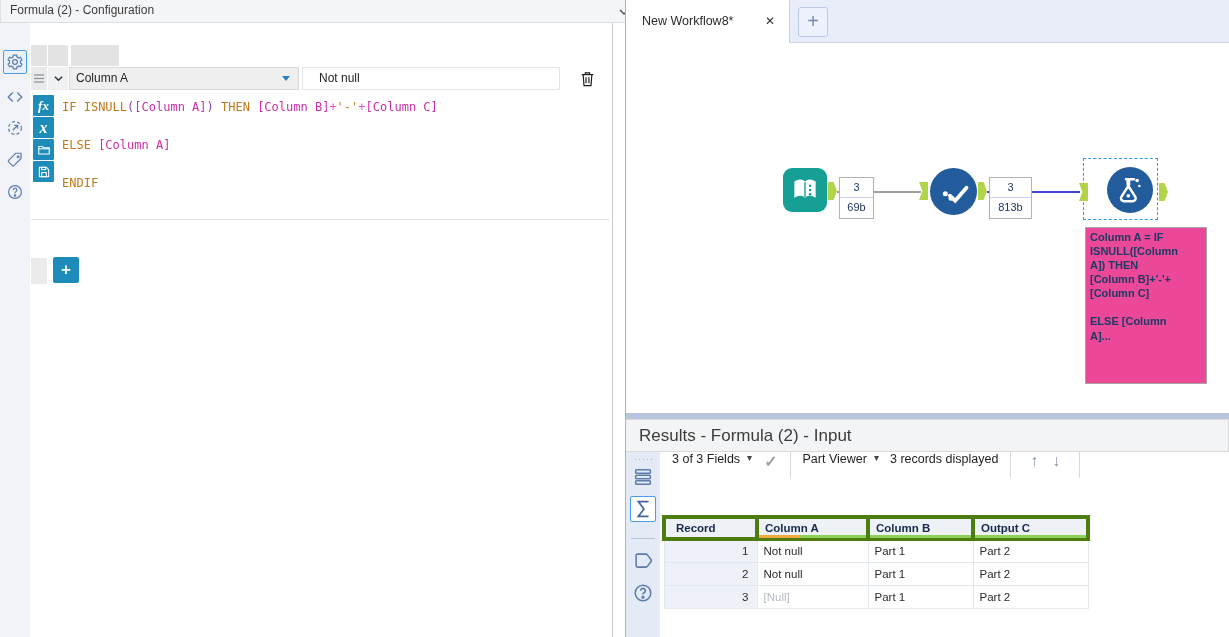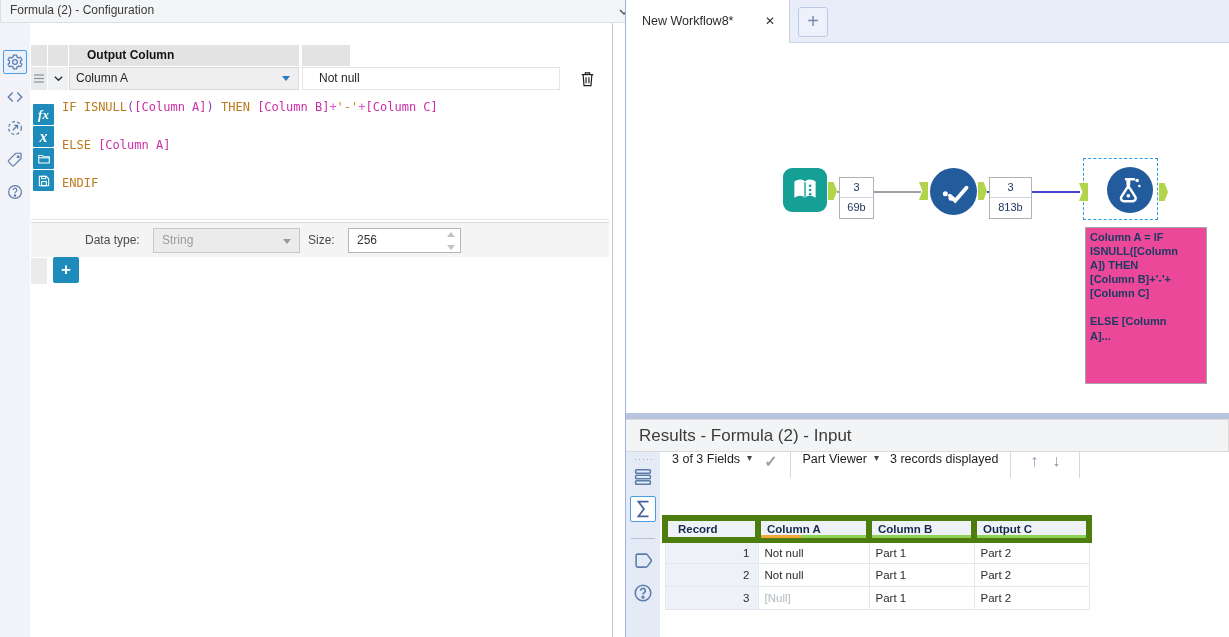--- a/index.html
+++ b/index.html
@@ -32,21 +32,21 @@
   .cfg-row{position:absolute;left:31px;top:67px;height:23px;display:flex;align-items:stretch;font-size:12px}
   .r-gutter{width:16px;background:#e9eaec;display:flex;align-items:center;justify-content:center;color:#7a7f88}
   .r-handle{width:20px;margin-left:1px;background:#f0f1f3;display:flex;align-items:center;justify-content:center;color:#444}
   .r-combo{width:230px;margin-left:1px;background:#efefef;border:1px solid #d9d9d9;position:relative;line-height:21px;padding-left:6px;color:#1f1f1f}
   .r-combo .tri{position:absolute;right:8px;top:8px;color:#2f7cc0}
   .r-prev{width:258px;margin-left:3px;background:#fff;border:1px solid #e4e4e4;line-height:21px;padding-left:16px;color:#1f1f1f}
   .r-trash{width:48px;margin-left:3px;display:flex;align-items:center;justify-content:center;color:#1b1b1b}
   .tri{width:0;height:0;border-left:4px solid transparent;border-right:4px solid transparent;border-top:5px solid currentColor;display:inline-block}
 
   .cfg-formula{position:absolute;left:31px;top:90px;width:578px;height:130px;background:#fff;border-bottom:1px solid #e2e2e2}
-  .f-icons{position:absolute;left:2px;top:14px;width:37px}
+  .f-icons{position:absolute;left:2px;top:5px;width:37px}
   .f-btn{width:21px;height:21px;background:var(--c-accent_blue);color:#fff;margin-bottom:1px;display:flex;align-items:center;justify-content:center;border-radius:1px}
   .f-btn .fx{font-family:"Liberation Serif",serif;font-style:italic;font-weight:bold;font-size:13px}
   .f-btn .vx{font-family:"Liberation Serif",serif;font-style:italic;font-weight:bold;font-size:16px}
   .f-btn svg{width:14px;height:14px}
   .f-code{position:absolute;left:31px;top:8px;width:540px;height:118px;font-family:"DejaVu Sans Mono",monospace;font-size:12px;line-height:19px;white-space:pre}
   .tok-kw{color:var(--c-kw)} .tok-fn{color:var(--c-kw)} .tok-pr{color:var(--c-paren)}
   .tok-fld{color:var(--c-field)} .tok-op{color:var(--c-op)} .tok-str{color:var(--c-str)}
 
   .cfg-type{position:absolute;left:31px;top:222px;width:578px;height:35px;background:#f4f4f5;border-top:1px solid #ddd;font-size:12px;color:#4a4a4a}
   .dt-label{position:absolute;left:54px;top:10px}
@@ -104,21 +104,21 @@
   .rs-sep{position:absolute;left:5px;top:86px;width:24px;height:1px;background:#b9c2d4}
 
   .res-toolbar{position:absolute;left:661px;top:452px;width:568px;height:48px;display:flex;font-size:12.5px;color:#1e1e1e}
   .res-toolbar .lbl{margin-left:11px}
   .res-toolbar .caret{margin-left:7px;font-size:10px;color:#444}
   .res-toolbar .chk{margin-left:12px;color:#a0a0a0;font-size:16px;font-weight:bold}
   .res-toolbar .sep{width:1px;height:26px;background:#d8d8d8;margin:0 12px}
   .res-toolbar .arrow{font-size:16px;color:#8795ab;margin:0 7px}
 
   .res-table{position:absolute;left:662px;top:515px;border-collapse:collapse;font-size:11.5px}
-  .res-table th{position:relative;background:#eef2f7;color:#15294b;font-weight:bold;text-align:left;height:22px;padding:0 6px 0 6px;border:6px solid #4d7c0f}
+  .res-table th{position:relative;background:#eef2f7;color:#15294b;font-weight:bold;text-align:left;height:22px;padding:0 6px 0 6px;border:4px solid #4d7c0f}
   .res-table th.th0{width:93px;padding-left:10px}
   .res-table th.th1{width:111px}
   .res-table th.th2{width:105px}
   .res-table th.th3{width:115px}
   .res-table th::after{content:"";position:absolute;left:0;right:0;bottom:-1px;height:3px}
   .res-table th.th1::after{background:linear-gradient(90deg,var(--c-underline_orange) 0 38%,var(--c-underline_green) 38% 100%)}
   .res-table th.th2::after,.res-table th.th3::after{background:var(--c-underline_green)}
   .res-table td{height:23px;border:1px solid #e3e7ee;background:#fff;padding-left:6px;color:#2b2b2b}
   .res-table td.rec{background:#eef1f7;text-align:right;padding-right:8px}
   .res-table td.nullv{color:#b3b8c2}
@@ -176,21 +176,20 @@
             <circle cx="12" cy="12" r="8.5"></circle>
             <path d="M9.5 9.5a2.5 2.5 0 1 1 3.6 2.2c-.8.4-1.1 1-1.1 1.8"></path>
             <circle cx="12" cy="16.6" r="0.9" fill="currentColor"></circle>
           </svg>
       </div>
     </div>
 
     <div class="cfg-grid-head">
       <div class="gh-cell gh-gutter"></div>
       <div class="gh-cell gh-handle"></div>
-      <div class="gh-cell gh-out">Output Column</div>
       <div class="gh-cell gh-extra"></div>
     </div>
 
     <div class="cfg-row">
       <div class="r-gutter">
         <svg width="10" height="9" viewBox="0 0 10 9" stroke="#8a8f98" stroke-width="1.2">
             <line x1="0" y1="1" x2="10" y2="1"></line>
             <line x1="0" y1="4.5" x2="10" y2="4.5"></line>
             <line x1="0" y1="8" x2="10" y2="8"></line>
           </svg>
@@ -234,35 +233,20 @@
           <svg viewBox="0 0 24 24" fill="none" stroke="#fff" stroke-width="1.8">
               <path d="M4 4h12l4 4v12H4z"></path>
               <rect x="8" y="13" width="8" height="7"></rect>
               <rect x="8" y="4" width="7" height="4"></rect>
             </svg>
         </div>
       </div>
       <div class="f-code" id="formula-code"><div><span class="tok-kw">IF </span><span class="tok-fn">ISNULL</span><span class="tok-pr">(</span><span class="tok-fld">[Column A]</span><span class="tok-pr">)</span><span class="tok-kw"> THEN </span><span class="tok-fld">[Column B]</span><span class="tok-op">+</span><span class="tok-str">'-'</span><span class="tok-op">+</span><span class="tok-fld">[Column C]</span></div><div>&nbsp;</div><div><span class="tok-kw">ELSE </span><span class="tok-fld">[Column A]</span></div><div>&nbsp;</div><div><span class="tok-kw">ENDIF</span></div></div>
     </div>
 
-    <div class="cfg-type">
-      <span class="dt-label">Data type:</span>
-      <div class="dt-select">
-        <span>String</span>
-        <span class="tri"></span>
-      </div>
-      <span class="sz-label">Size:</span>
-      <div class="sz-input">
-        <span>256</span>
-        <span class="spin">
-            <span class="tri-up"></span>
-            <span class="tri"></span>
-          </span>
-      </div>
-    </div>
 
     <div class="cfg-add-gutter"></div>
     <div class="cfg-add">+</div>
   </section>
 
   <div class="right-edge"></div>
 
   <div class="tabbar">
     <div class="tab">
       <span>New Workflow8*</span>

